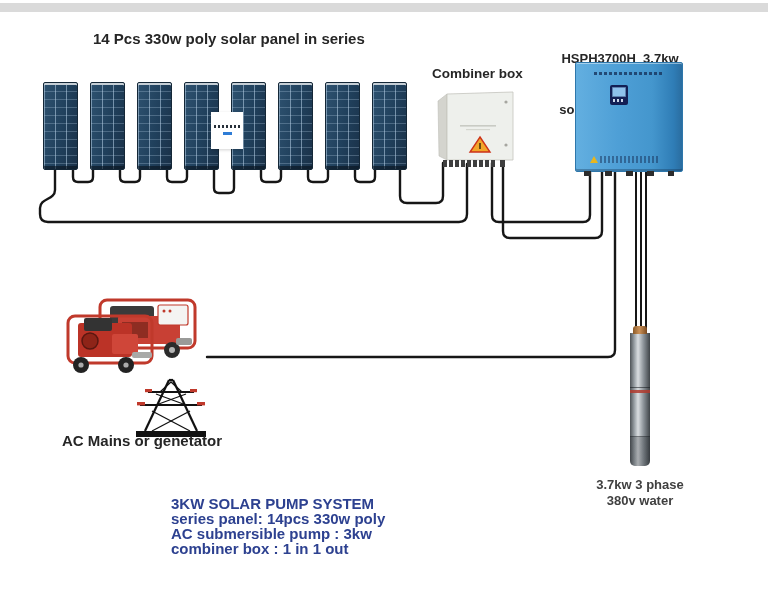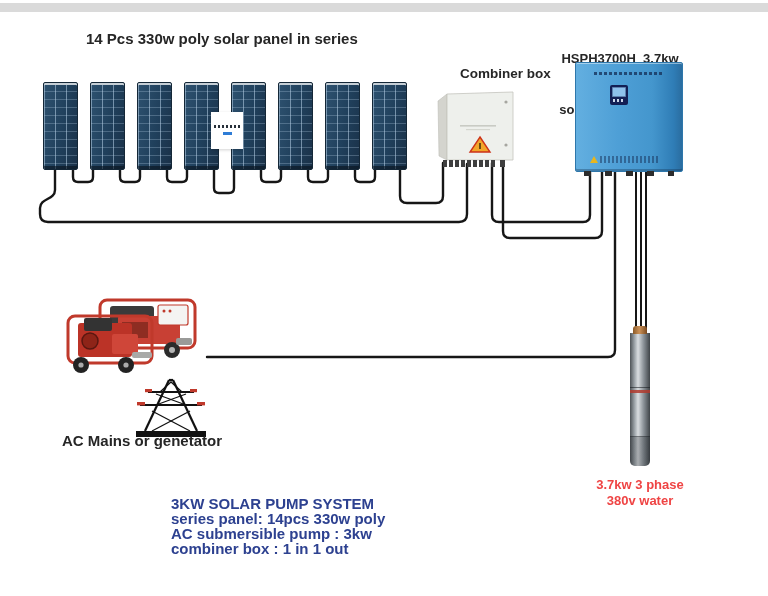--- a/index.html
+++ b/index.html
@@ -2,21 +2,21 @@
 <html><head>
 <meta charset="utf-8">
 <style>
   html,body{margin:0;padding:0;}
   body{
     width:768px;height:596px;position:relative;background:#ffffff;overflow:hidden;
     font-family:"Liberation Sans", sans-serif;color:#1c1c1c;
   }
   .abs{position:absolute;}
   .topband{top:3px;left:0;width:768px;height:9px;background:#dadada;}
-  .title{left:86px;top:30px;font-size:15px;font-weight:bold;color:#262626;white-space:pre;}
+  .title{left:93px;top:30px;font-size:15px;font-weight:bold;color:#262626;white-space:pre;}
 
   
   .panel{
     position:absolute;top:82px;width:33px;height:86px;border-radius:2px;
     background:
       repeating-linear-gradient(90deg, rgba(185,210,232,.55) 0 1px, transparent 1px 11px),
       repeating-linear-gradient(180deg, rgba(185,210,232,.28) 0 1px, transparent 1px 8px),
       linear-gradient(100deg,#2e5270 0%,#20405c 55%,#1a3148 100%);
     border:1px solid #142737;
     box-shadow: inset 0 2px 0 #c6cfd6, inset 0 -3px 0 rgba(8,18,28,.6);
@@ -25,21 +25,21 @@
   .p5{left:231px}.p6{left:278px}.p7{left:325px}.p8{left:372px}
 
   
   .jbox{left:211px;top:112px;width:32px;height:37px;background:#fff;
         box-shadow:0 1px 3px rgba(0,0,0,.18);}
   .jbox .dots{margin:13px auto 0 auto;width:26px;height:3px;
         background:repeating-linear-gradient(90deg,#27303a 0 2px, transparent 2px 4px);}
   .jbox .dash{margin:4px auto 0 auto;width:9px;height:3px;background:#2e7cd6;}
 
   
-  .combiner-label{left:460px;top:66px;font-size:13.5px;font-weight:bold;color:#262626;}
+  .combiner-label{left:432px;top:66px;font-size:13.5px;font-weight:bold;color:#262626;}
 
   
   .inverter{
     left:575px;top:62px;width:106px;height:108px;border-radius:2px;
     background:linear-gradient(90deg,#63afe0 0%,#4e9fd6 40%,#4496cd 72%,#2f7db6 92%,#2a6da0 100%);
     border:1px solid #2e77ab;
     box-shadow: inset 0 1px 0 rgba(255,255,255,.45), inset 0 -2px 0 rgba(20,50,80,.35);
   }
   .inv-header{position:absolute;left:18px;top:9px;width:70px;height:3px;opacity:.8;
     background:repeating-linear-gradient(90deg,#16335c 0 3px, transparent 3px 5px);}
@@ -63,21 +63,21 @@
   .pump{left:630px;top:333px;width:20px;height:133px;border-radius:0 0 5px 5px;
     background:
       linear-gradient(180deg, transparent 0 54px, rgba(20,24,28,.55) 54px 55px, transparent 55px 57px,
                       rgba(176,58,46,.85) 57px 60px, transparent 60px 103px,
                       rgba(20,24,28,.5) 103px 104px, rgba(30,34,38,.25) 104px 133px),
       linear-gradient(90deg,#4e5357 0%,#9aa1a6 22%,#d9dde0 40%,#8b9298 68%,#3f4448 100%);
   }
   .pump .cap{position:absolute;left:3px;top:-7px;width:14px;height:8px;border-radius:3px 3px 0 0;
     background:linear-gradient(90deg,#8a5a28,#cc9258 45%,#7a4a20);}
   .pump-label{left:578px;top:477px;width:124px;text-align:center;font-size:13px;font-weight:bold;
-     line-height:16px;color:#ef4444;}
+     line-height:16px;color:#404040;}
 
   
   .ac-label{left:62px;top:432px;font-size:15px;font-weight:bold;color:#262626;}
 
   
   .specs{left:171px;top:496px;font-size:15px;font-weight:bold;line-height:15px;color:#2d4190;}
 
   svg{display:block;}
 </style>
 </head>

